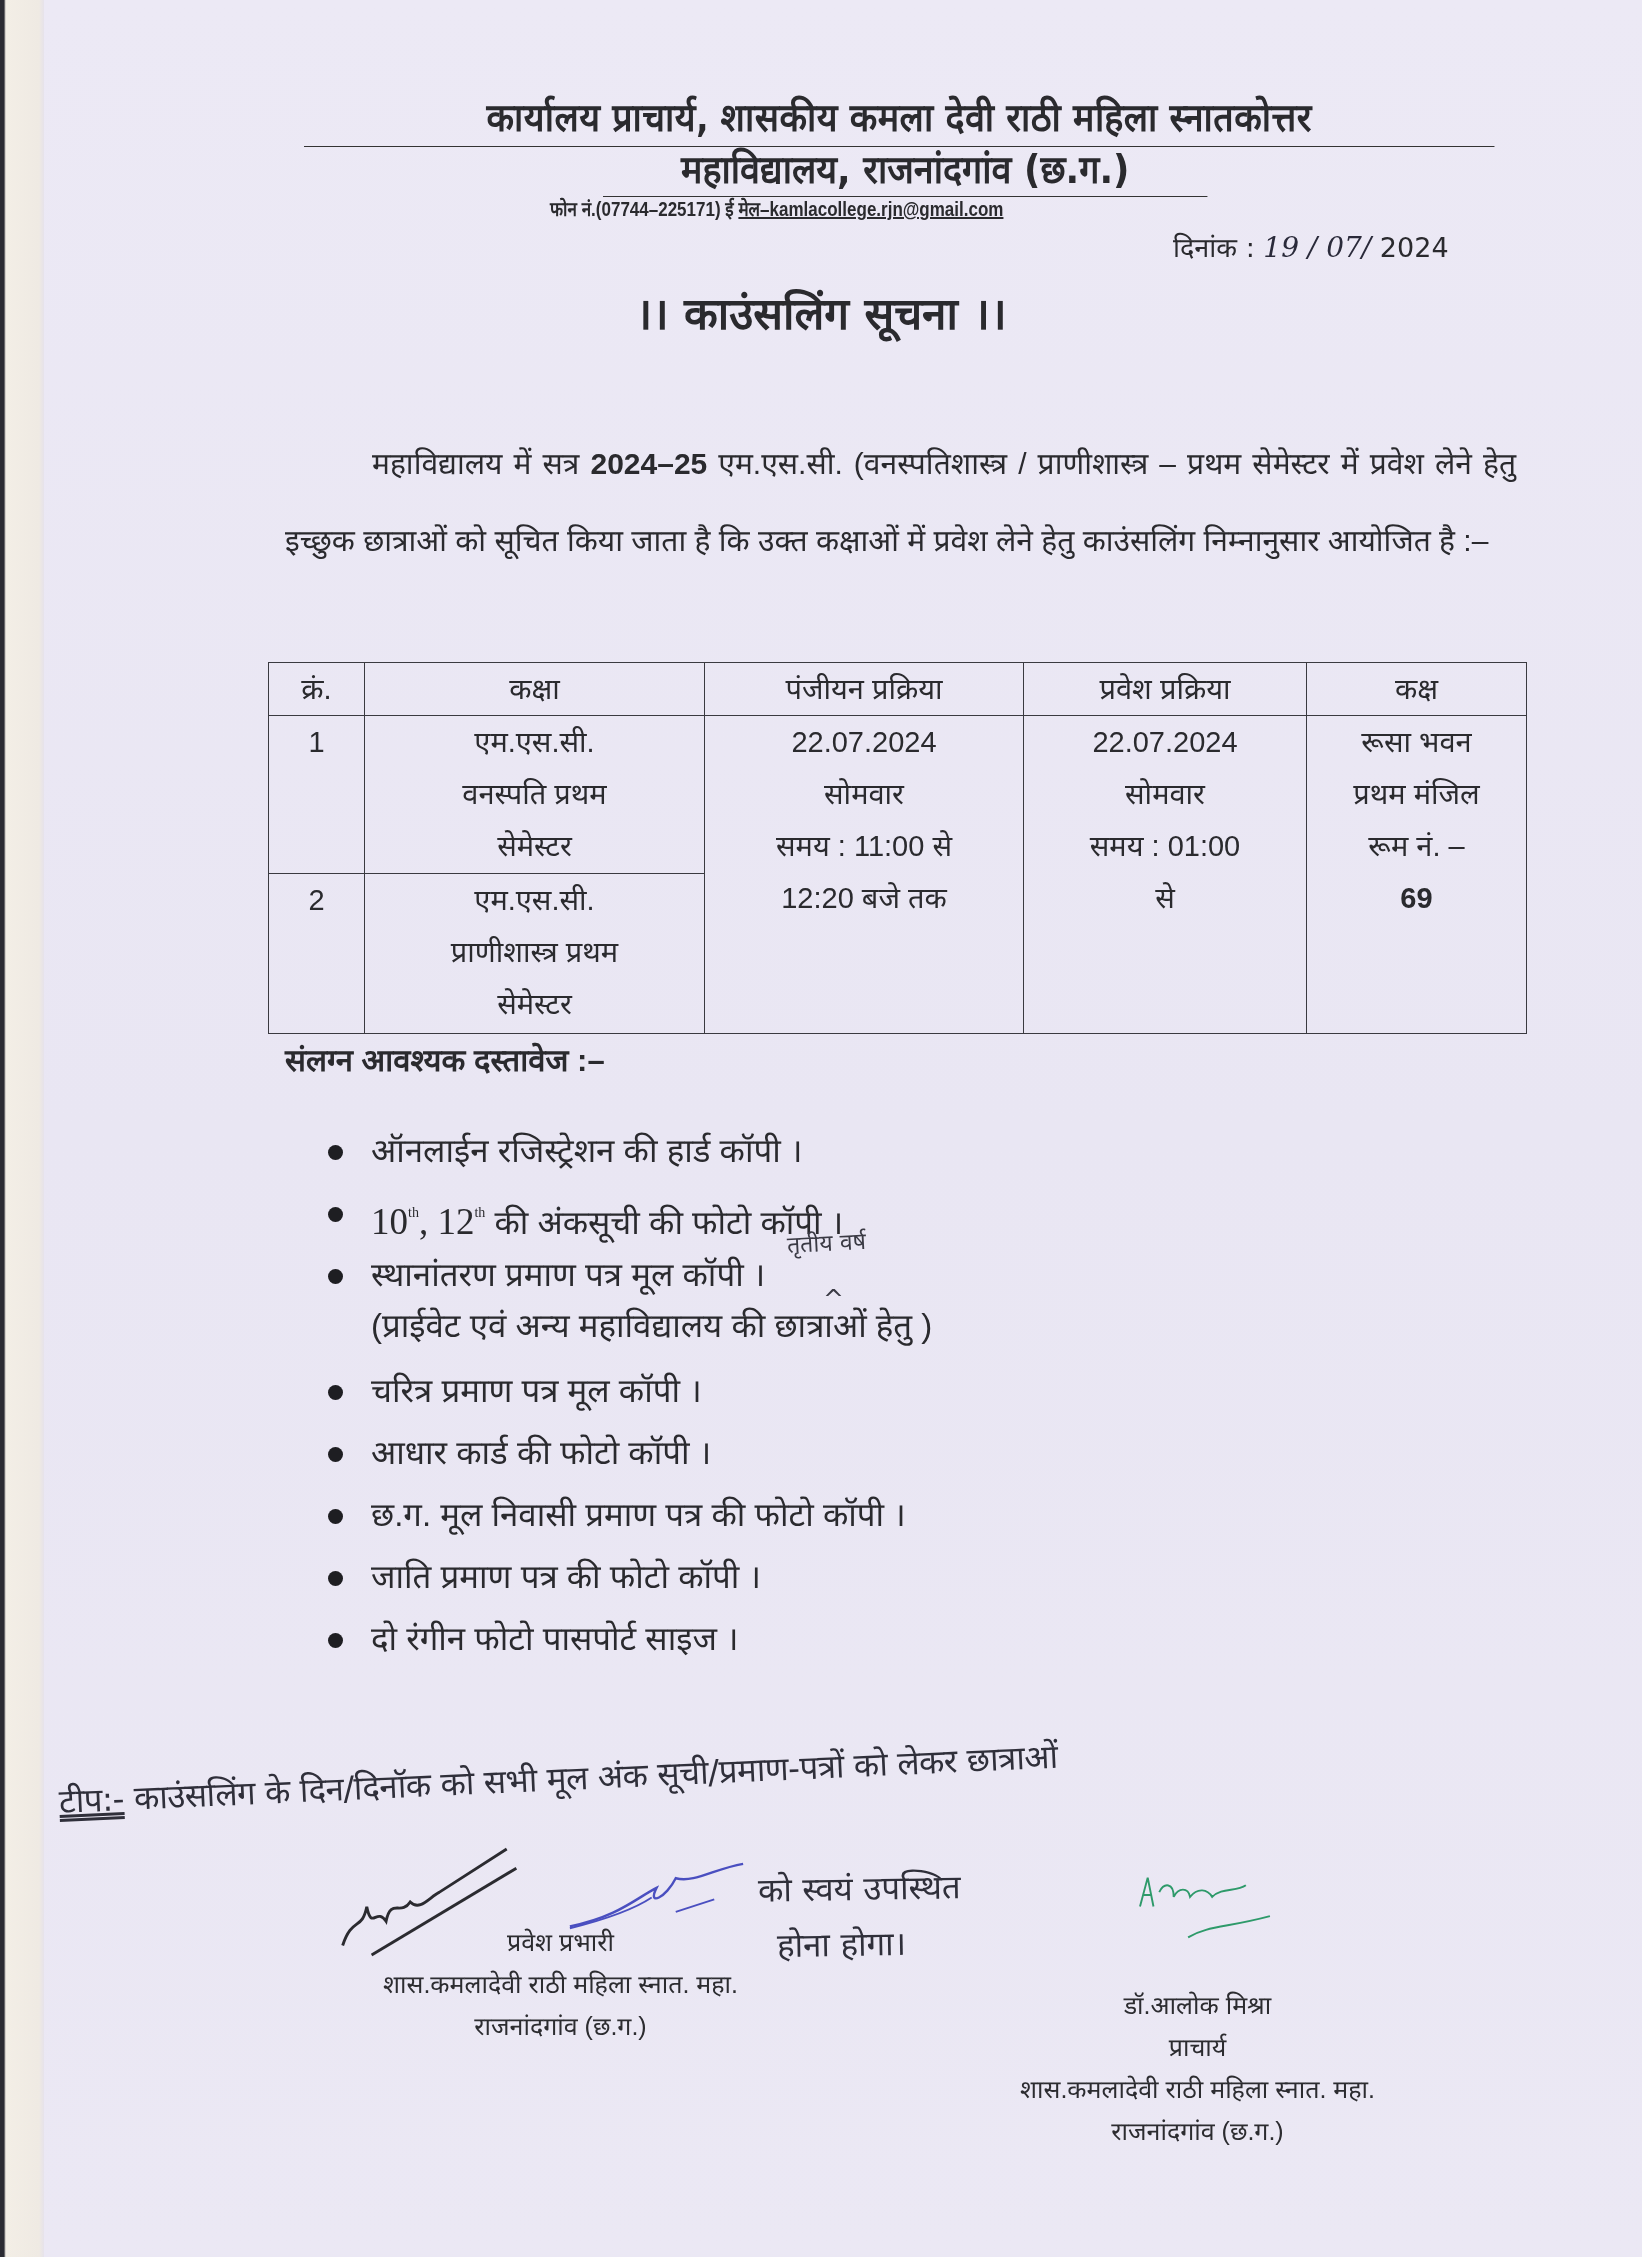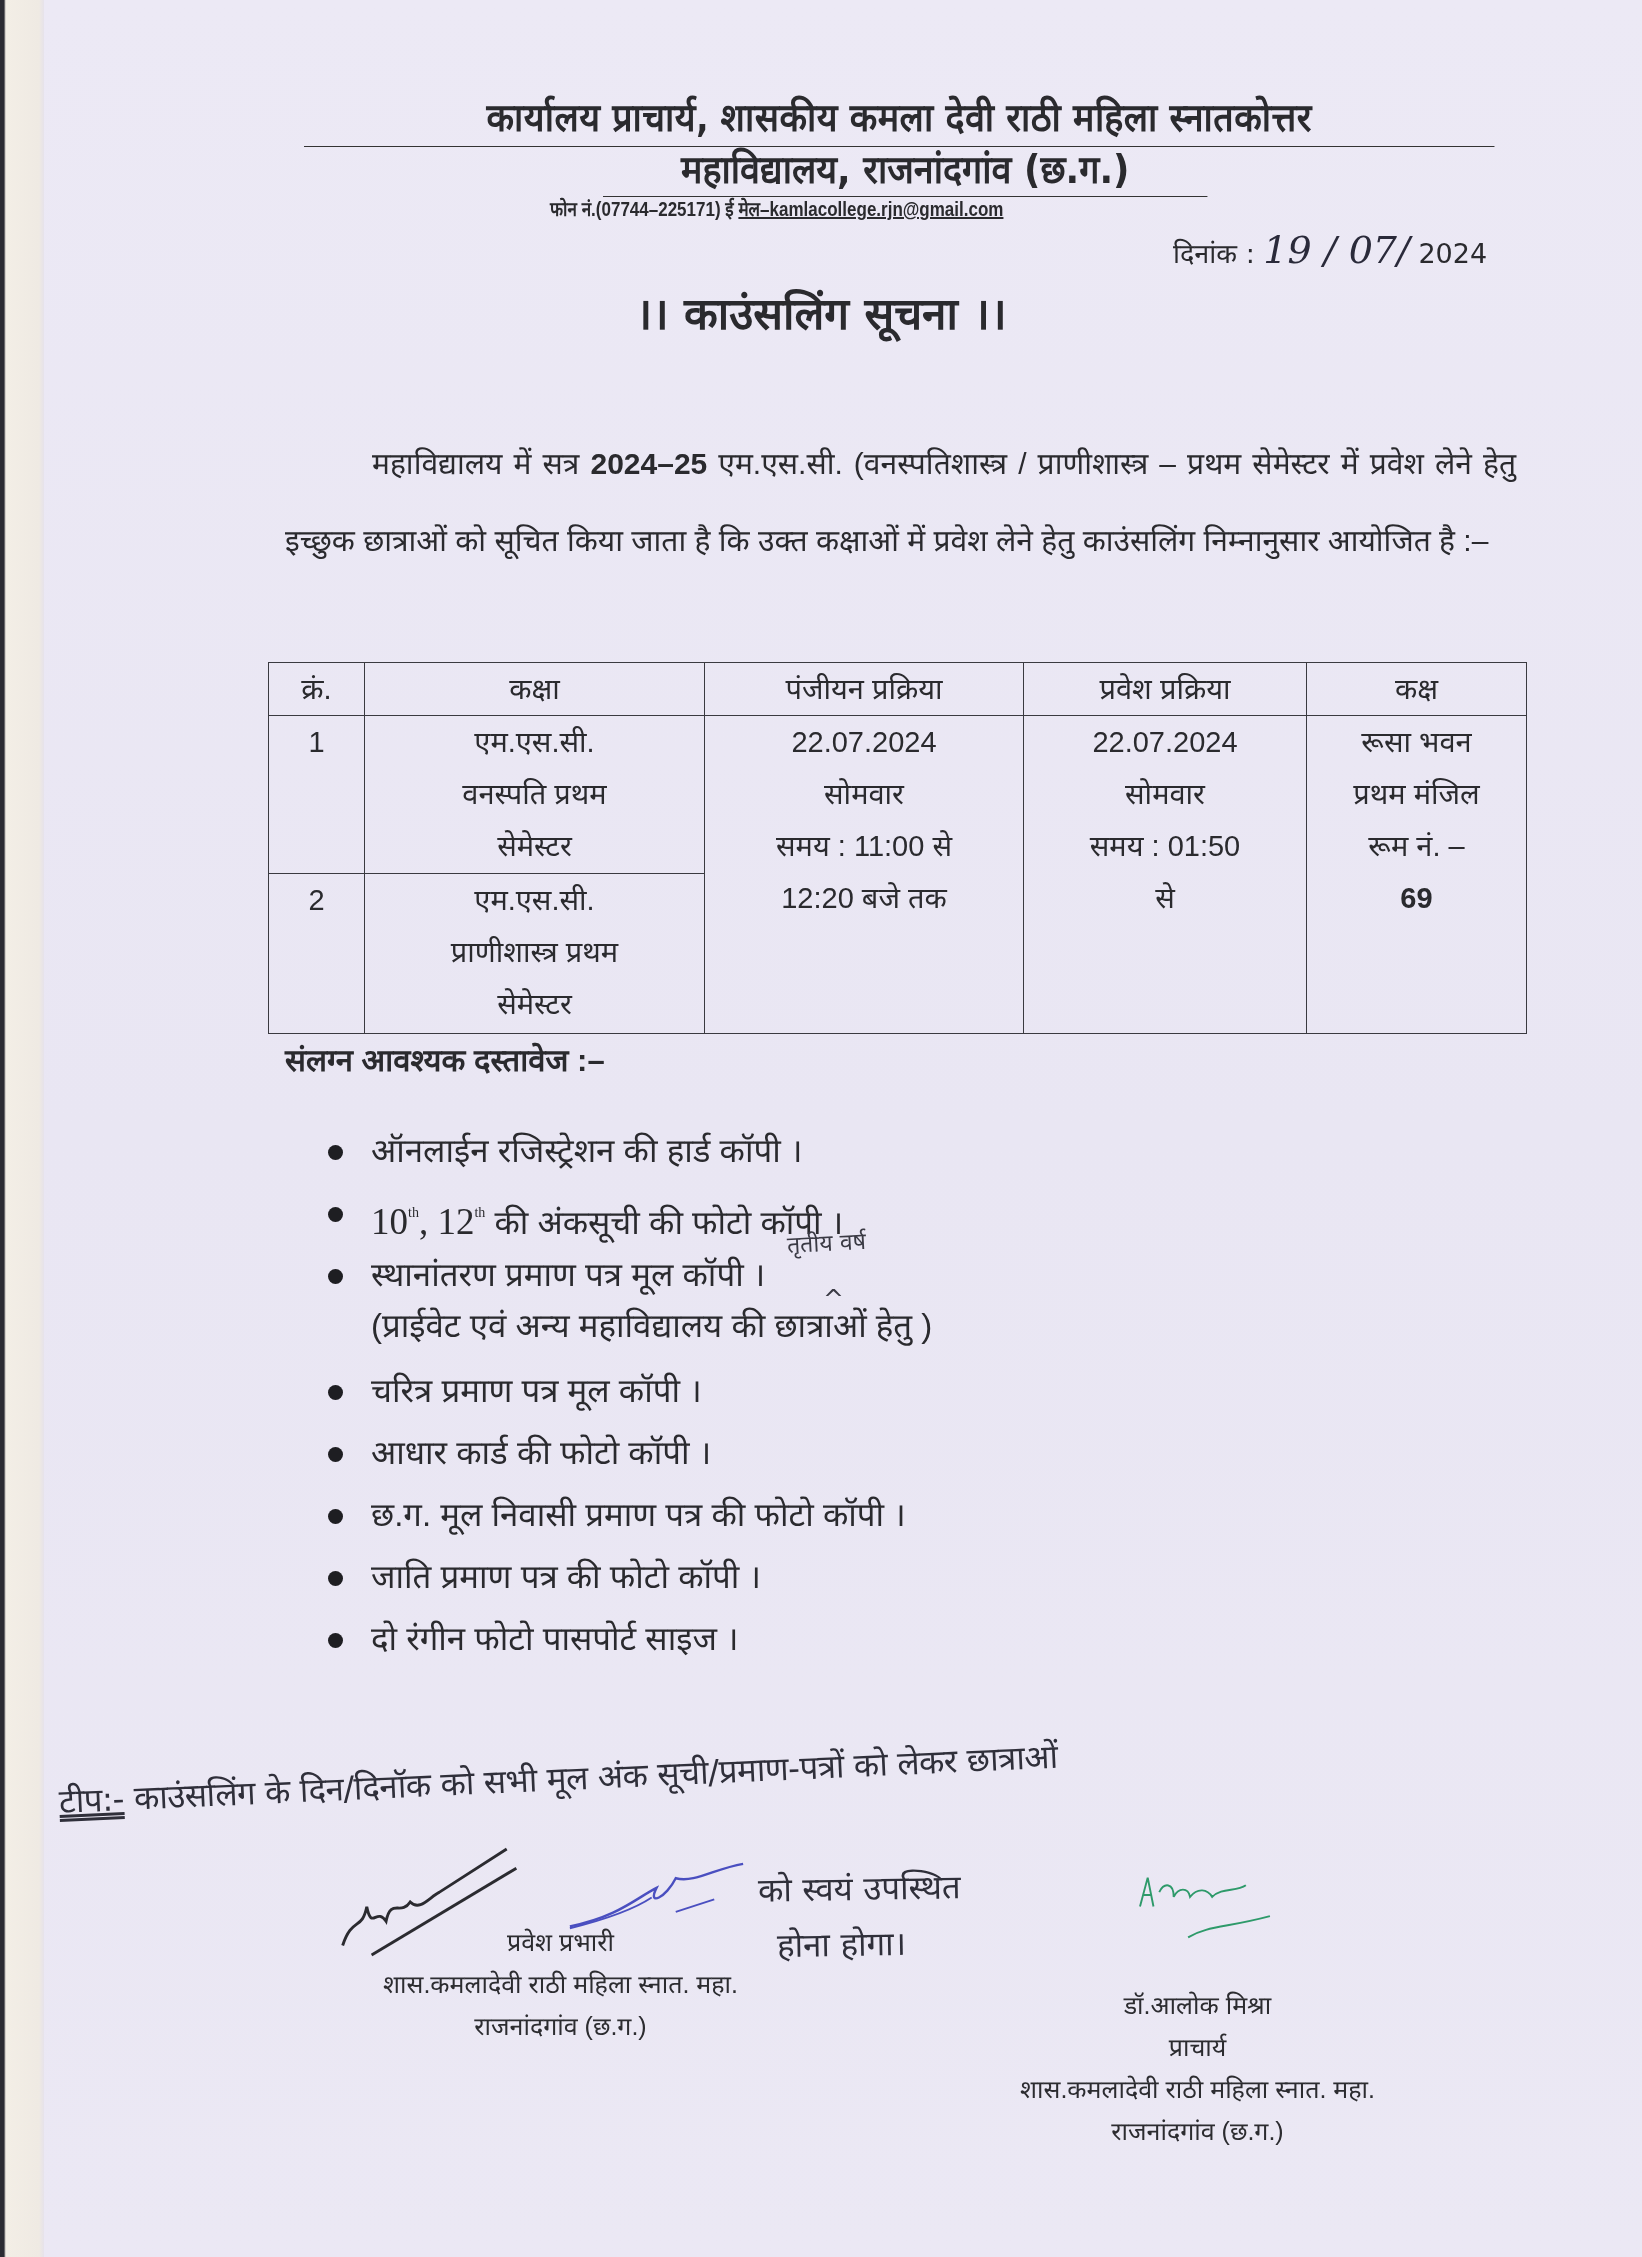--- a/index.html
+++ b/index.html
@@ -43,21 +43,21 @@
       font-size: 20px; font-weight: bold;
       font-family: "Liberation Sans Narrow", "Liberation Sans", sans-serif;
       transform: scaleX(0.85); transform-origin: left;
       white-space: nowrap;
     }
     .contact .email { text-decoration: underline; }
     .date-row {
       position: absolute; left: 1173px; top: 228px;
       font-size: 27px; white-space: nowrap;
     }
-    .date-row .hand { font-family: "DejaVu Serif", serif; font-style: italic; font-size: 38px; color: #2a2a3a; }
+    .date-row .hand { font-family: "DejaVu Serif", serif; font-style: italic; font-size: 28px; color: #2a2a3a; }
     .notice-title {
       position: absolute; left: 0; top: 282px; width: 1642px;
       text-align: center; font-size: 44px; font-weight: bold;
     }
     .intro {
       position: absolute; left: 285px; top: 425px; width: 1231px;
       font-size: 30px; line-height: 77px;
       text-align: justify;
       text-indent: 87px;
       font-family: "Liberation Sans", sans-serif;
@@ -196,21 +196,21 @@
         </td>
         <td rowspan="2">
           <span class="cell-line">22.07.2024</span>
           <span class="cell-line">सोमवार</span>
           <span class="cell-line">समय : 11:00 से</span>
           <span class="cell-line">12:20 बजे तक</span>
         </td>
         <td rowspan="2">
           <span class="cell-line">22.07.2024</span>
           <span class="cell-line">सोमवार</span>
-          <span class="cell-line">समय : 01:50</span>
+          <span class="cell-line">समय : 01:00</span>
           <span class="cell-line">से</span>
         </td>
         <td rowspan="2">
           <span class="cell-line">रूसा भवन</span>
           <span class="cell-line">प्रथम मंजिल</span>
           <span class="cell-line">रूम नं. –</span>
           <span class="cell-line bold-num">69</span>
         </td>
       </tr>
       <tr style="height:160px;">

